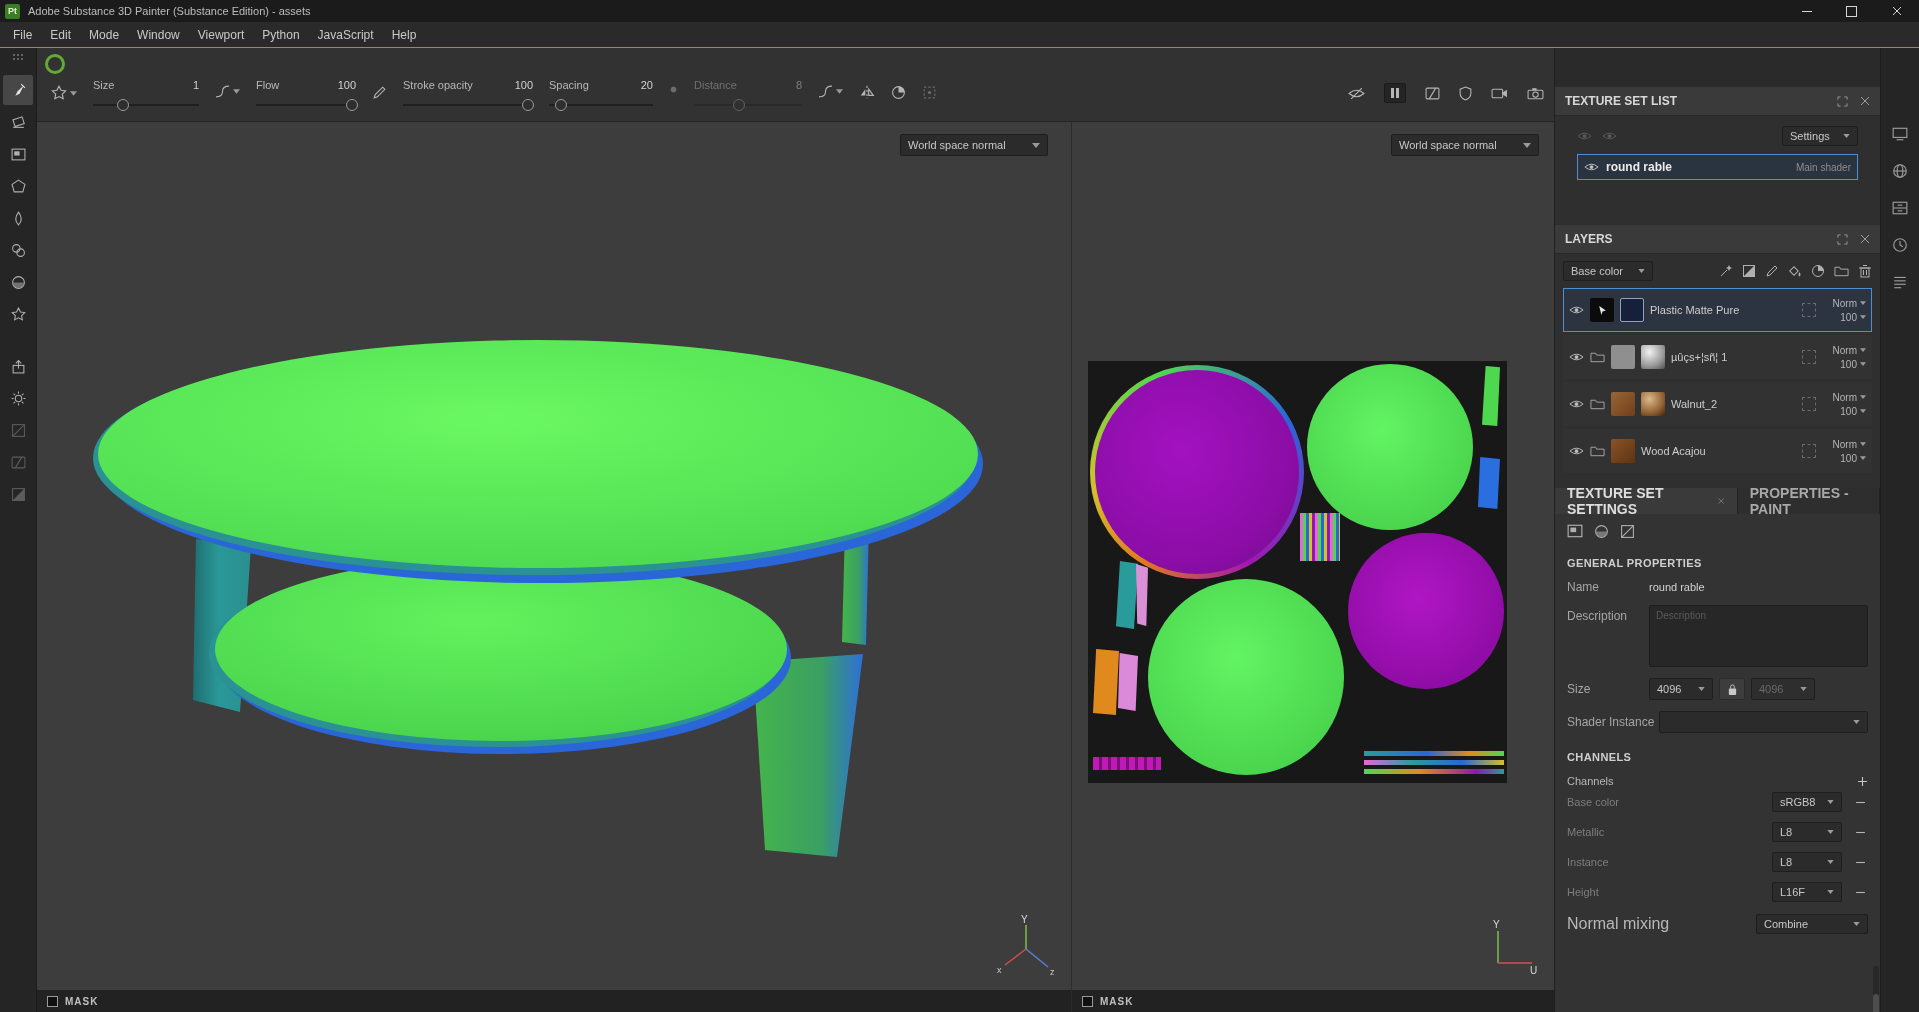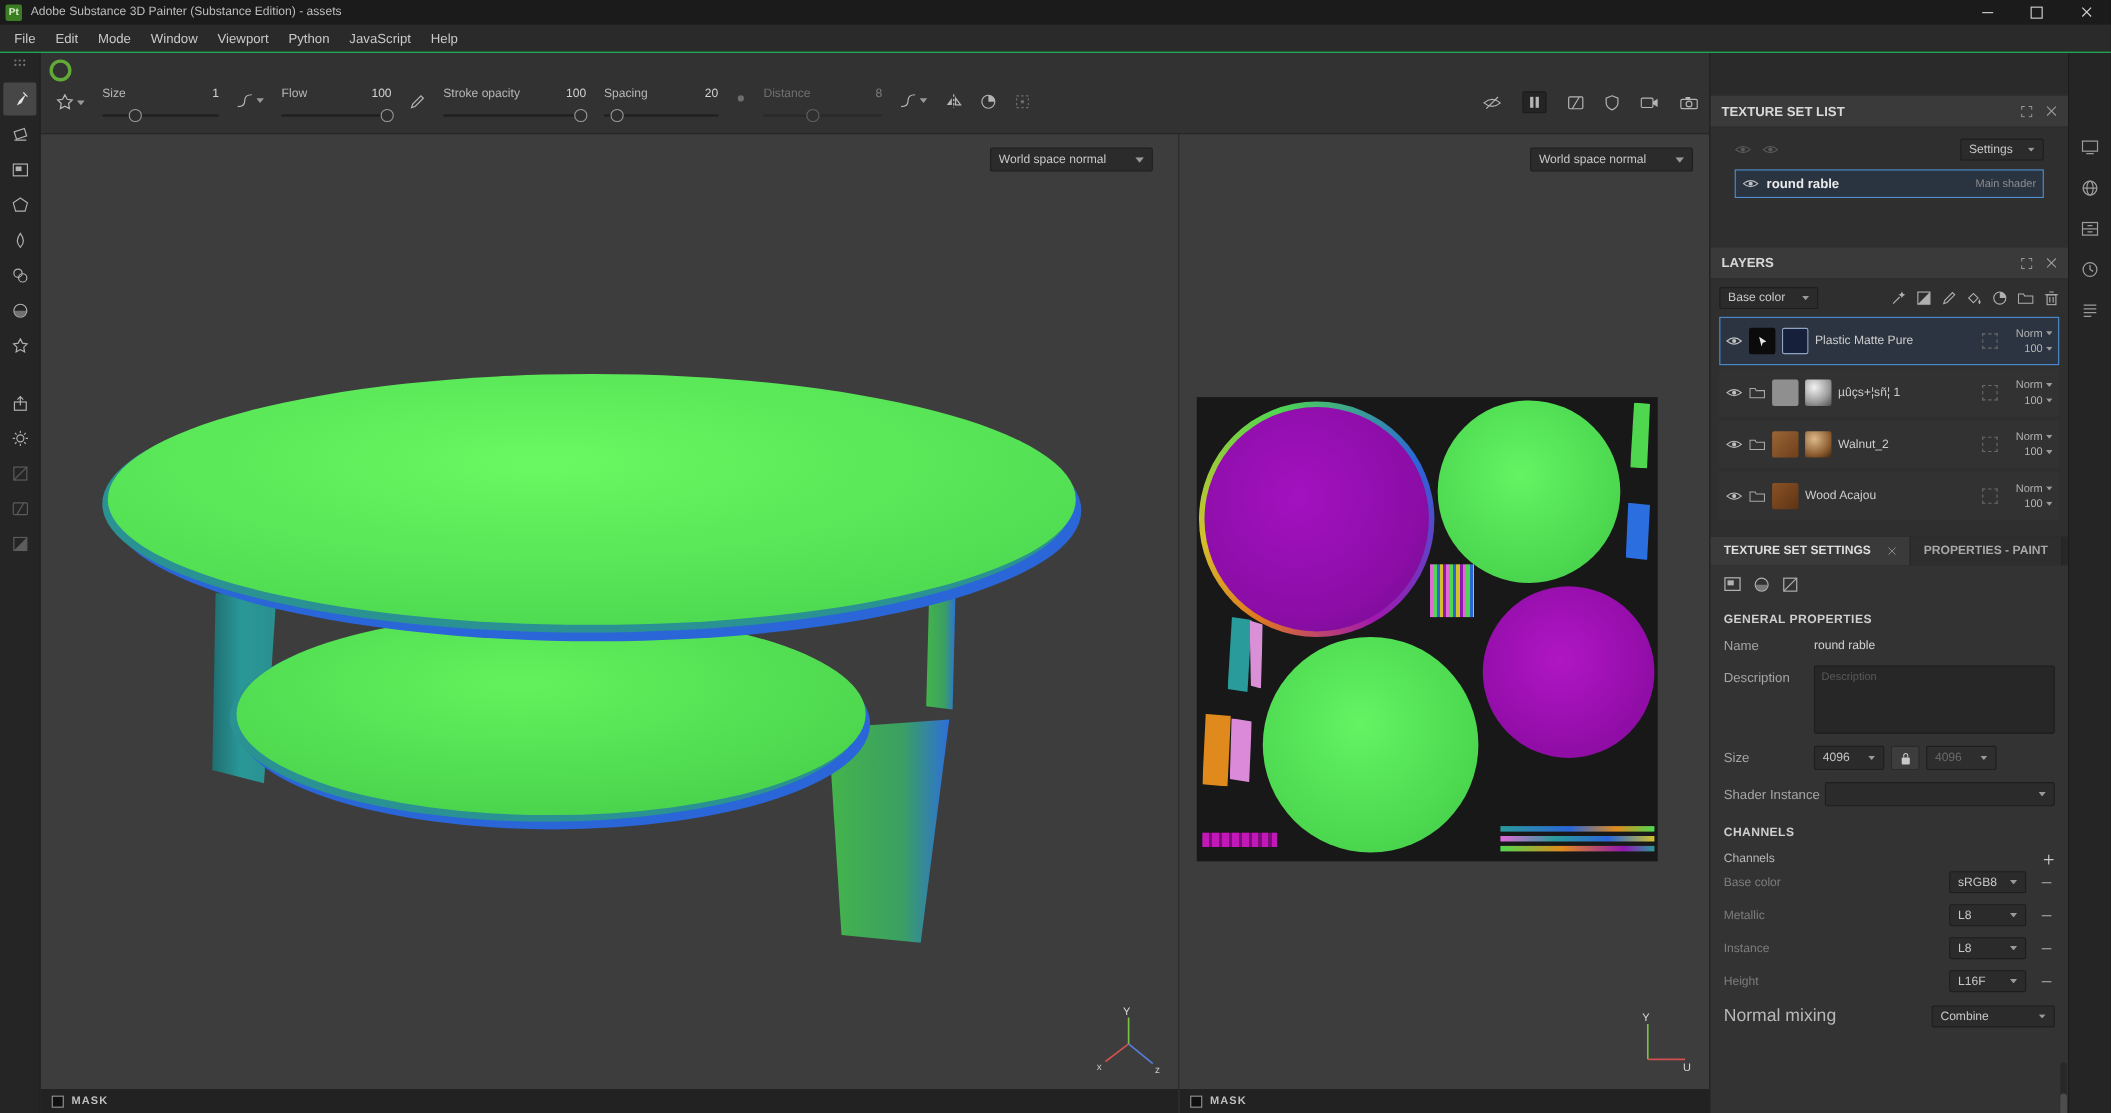--- a/index.html
+++ b/index.html
@@ -83,21 +83,21 @@
   .lrow{height:44px;display:flex;align-items:center;gap:6px;padding:0 5px;border:1px solid transparent;margin-bottom:3px;box-sizing:border-box;background:#323232}
   .lrow.sel{border-color:#4e8fd0;background:#2b3440}
   .leye{color:#c0c0c0;display:flex}
   .lfold{color:#a8a8a8;display:flex}
   .thumb{width:24px;height:24px;border-radius:2px;box-sizing:border-box;flex-shrink:0;position:relative;display:flex;align-items:center;justify-content:center}
   .lname{flex:1;font-size:11px;color:#cdcdcd;white-space:nowrap;overflow:hidden}
   .dashsq{width:12px;height:12px;border:1px dashed #6a6a6a;flex-shrink:0}
   .blend{display:flex;flex-direction:column;align-items:flex-end;font-size:10px;color:#b5b5b5;gap:3px;width:44px;flex-shrink:0}
   .brow{display:flex;align-items:center;gap:3px}
   .tabs-row{height:26px;background:#282828;display:flex;align-items:stretch;flex-shrink:0}
-  .tab{display:flex;align-items:center;padding:0 12px;font-size:11px;font-weight:bold;color:#a8a8a8;gap:15px;background:#2e2e2e;border-right:1px solid #222}
+  .tab{display:flex;align-items:center;padding:0 12px;font-size:14px;font-weight:bold;color:#a8a8a8;gap:15px;background:#2e2e2e;border-right:1px solid #222}
   .tab.active{background:#3a3a3a;color:#dedede}
   .settings-body{background:#333;padding:10px 12px;flex:1;position:relative}
   .mini-icons{display:flex;gap:11px;color:#b0b0b0}
   .sec-title{margin-top:18px;font-size:11px;font-weight:bold;color:#cfcfcf;letter-spacing:.4px}
   .frow{display:flex;align-items:center;margin-top:11px}
   .frow.top{align-items:flex-start}
   .flabel{width:82px;font-size:12px;color:#a5a5a5;flex-shrink:0}
   .fvalue{font-size:11px;color:#d2d2d2}
   textarea.desc{flex:1;height:52px;background:#272727;border:1px solid #1d1d1d;border-radius:2px;color:#cfcfcf;font-family:"Liberation Sans",sans-serif;font-size:10px;padding:4px 6px;resize:none;outline:none}
   textarea.desc::placeholder{color:#5a5a5a}

